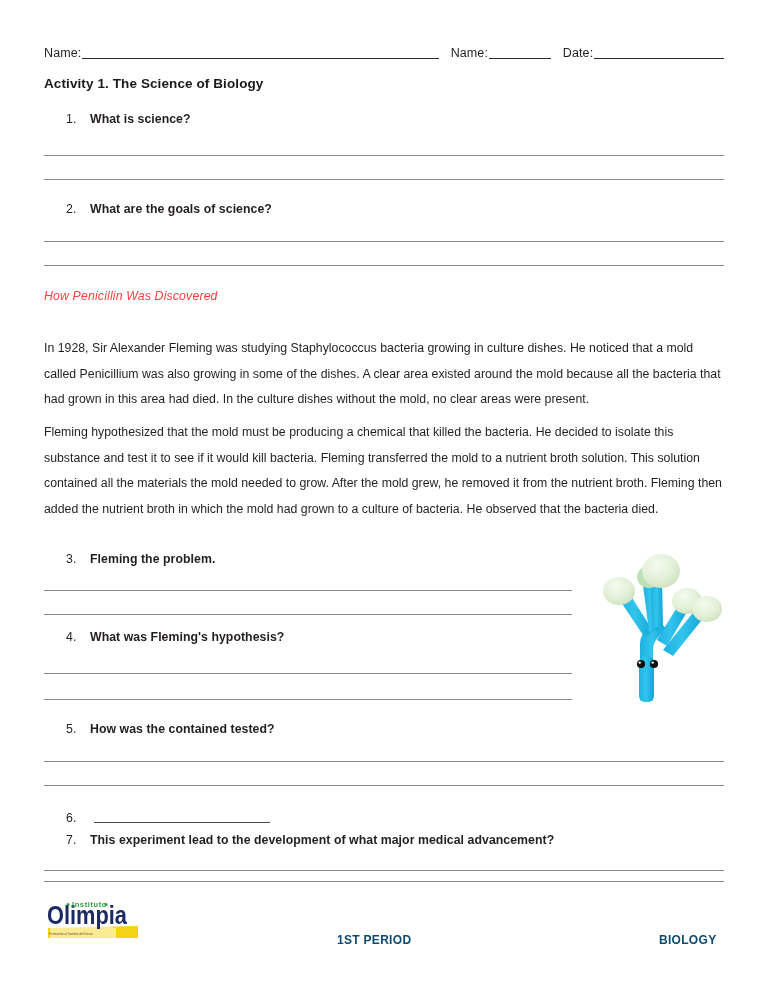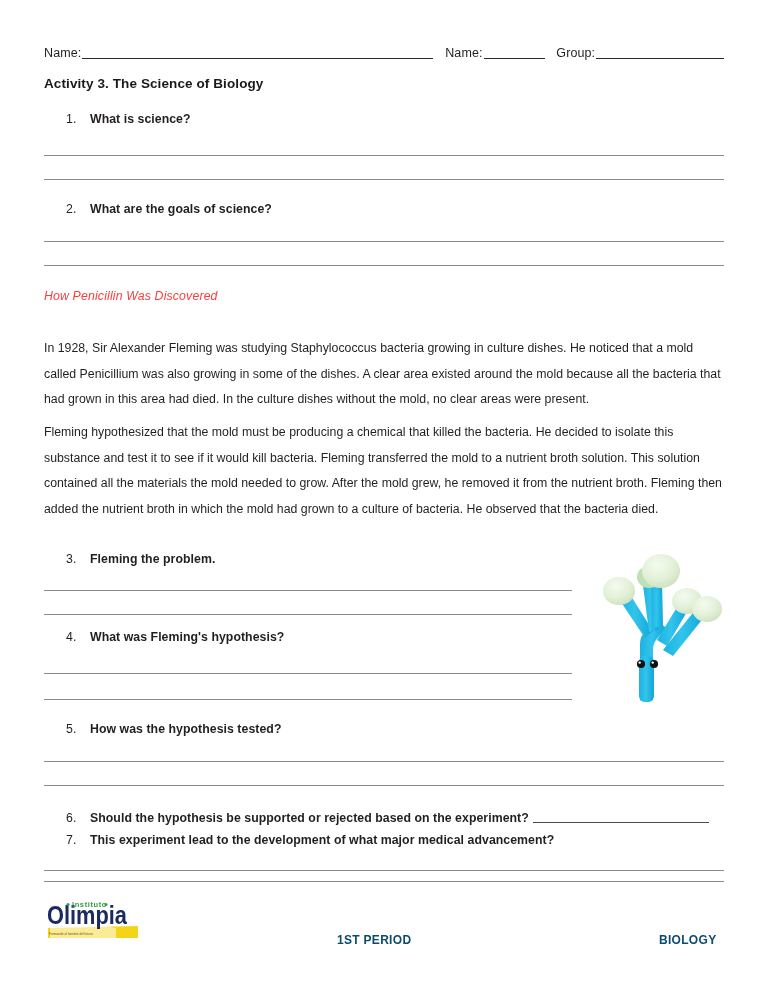--- a/index.html
+++ b/index.html
@@ -156,25 +156,25 @@
 
 <div class="page">
 
   <div class="hdr-row">
     <span class="hdr-label">Name:</span>
     <span class="hdr-rule rule-name"></span>
     <span class="gap-sm"></span>
     <span class="hdr-label">Name:</span>
     <span class="hdr-rule rule-group"></span>
     <span class="gap-sm"></span>
-    <span class="hdr-label">Group:</span>
+    <span class="hdr-label">Date:</span>
     <span class="hdr-rule rule-date"></span>
   </div>
 
-  <div class="activity-title">Activity 3. The Science of Biology</div>
+  <div class="activity-title">Activity 1. The Science of Biology</div>
 
   <div class="q" style="left:66px; top:112px;">
     <span class="num">1.</span>
     <span class="qtext">What is science?</span>
   </div>
   <div class="line" style="left:44px; top:155px; width:680px;"></div>
   <div class="line" style="left:44px; top:179px; width:680px;"></div>
 
   <div class="q" style="left:66px; top:202px;">
     <span class="num">2.</span>
@@ -196,28 +196,27 @@
 
   <div class="q" style="left:66px; top:630px;">
     <span class="num">4.</span>
     <span class="qtext">What was Fleming's hypothesis?</span>
   </div>
   <div class="line" style="left:44px; top:673px; width:528px;"></div>
   <div class="line" style="left:44px; top:699px; width:528px;"></div>
 
   <div class="q" style="left:66px; top:722px;">
     <span class="num">5.</span>
-    <span class="qtext">How was the hypothesis tested?</span>
+    <span class="qtext">How was the contained tested?</span>
   </div>
   <div class="line" style="left:44px; top:761px; width:680px;"></div>
   <div class="line" style="left:44px; top:785px; width:680px;"></div>
 
   <div class="q" style="left:66px; top:811px;">
     <span class="num">6.</span>
-    <span class="qtext">Should the hypothesis be supported or rejected based on the experiment?</span>
     <span class="inline-rule" style="width:176px; margin-left:4px;"></span>
   </div>
 
   <div class="q" style="left:66px; top:833px;">
     <span class="num">7.</span>
     <span class="qtext">This experiment lead to the development of what major medical advancement?</span>
   </div>
   <div class="line" style="left:44px; top:870px; width:680px;"></div>
 
   <div class="mold">

